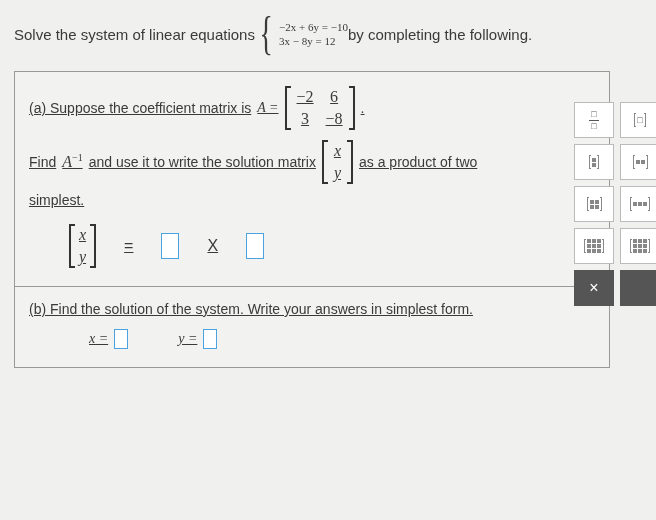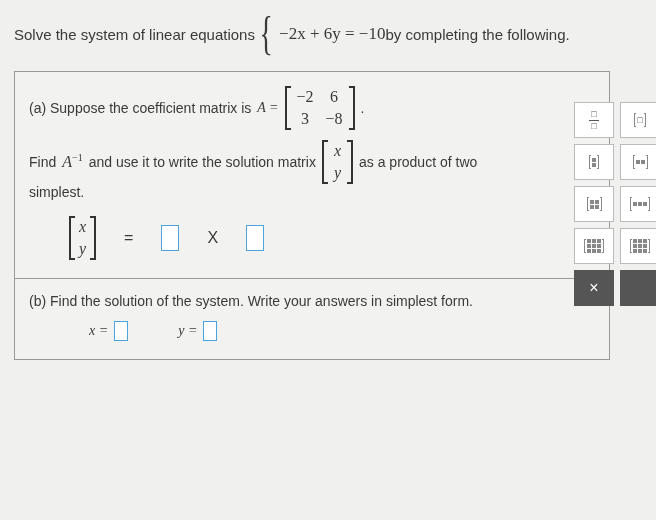--- a/index.html
+++ b/index.html
@@ -26,26 +26,27 @@
     display: inline-flex;
     align-items: center;
   }
   .brace {
     font-size: 46px;
     line-height: 0.8;
     font-family: 'Times New Roman', serif;
     margin-right: 2px;
     transform: scaleX(0.6);
   }
-  .eq-stack { display: flex; flex-direction: column; font-family: 'Times New Roman', serif; font-style: italic; font-size: 17px; line-height: 1.3; }
+  .eq-stack { display: flex; flex-direction: column; font-family: 'Times New Roman', serif; font-style: italic; font-size: 11px; line-height: 1.3; }
   .eq-stack span { font-style: normal; }
   .main-box {
     border: 1px solid #999;
     background: #f2f2f0;
     width: 596px;
+    text-decoration: underline;
   }
   .part {
     border-bottom: 1px solid #999;
     padding: 14px 14px 18px 14px;
   }
   .part:last-child { border-bottom: none; }
   .part-a-row1 { display: flex; align-items: center; gap: 6px; font-size: 14px; margin-bottom: 10px;}
   .matrix {
     display: inline-flex;
     align-items: center;
@@ -56,21 +57,21 @@
     align-self: stretch;
     border: 2px solid #333;
   }
   .bracket-l { border-right: none; }
   .bracket-r { border-left: none; }
   .mcells { display: grid; padding: 2px 6px; gap: 4px 12px; font-size: 16px; align-items: center; justify-items: center;}
   .m2x2 { grid-template-columns: auto auto; }
   .m2x1 { grid-template-columns: auto; }
   .ainv { font-family:'Times New Roman',serif; font-style: italic; font-size:16px;}
   .sup { font-size: 10px; vertical-align: super; font-style: normal;}
-  .part-a-row2 { font-size: 14px; display:flex; align-items:center; gap:6px; flex-wrap:wrap; }
+  .part-a-row2 { font-size: 14px; display:flex; align-items:center; gap:6px; flex-wrap:wrap; margin-bottom:8px;}
   .eq-line {
     display: flex;
     align-items: center;
     gap: 28px;
     margin-top: 16px;
     padding-left: 40px;
     font-size: 16px;
   }
   .answer-box {
     display: inline-block;
@@ -123,20 +124,21 @@
 </head>
 <body>
 
 <div class="page">
   <div class="prompt-line">
     <span>Solve the system of linear equations</span>
     <span class="system-brace">
       <span class="brace">{</span>
       <span class="eq-stack">
         <span><span class="it">−2x + 6y</span> <span class="nonit">= −10</span></span>
+        <span><span class="it">3x − 8y</span> <span class="nonit">= 12</span></span>
       </span>
     </span>
     <span>by completing the following.</span>
   </div>
 
   <div class="main-box">
     <div class="part">
       <div class="part-a-row1">
         <span>(a) Suppose the coefficient matrix is</span>
         <span class="it">A =</span>

